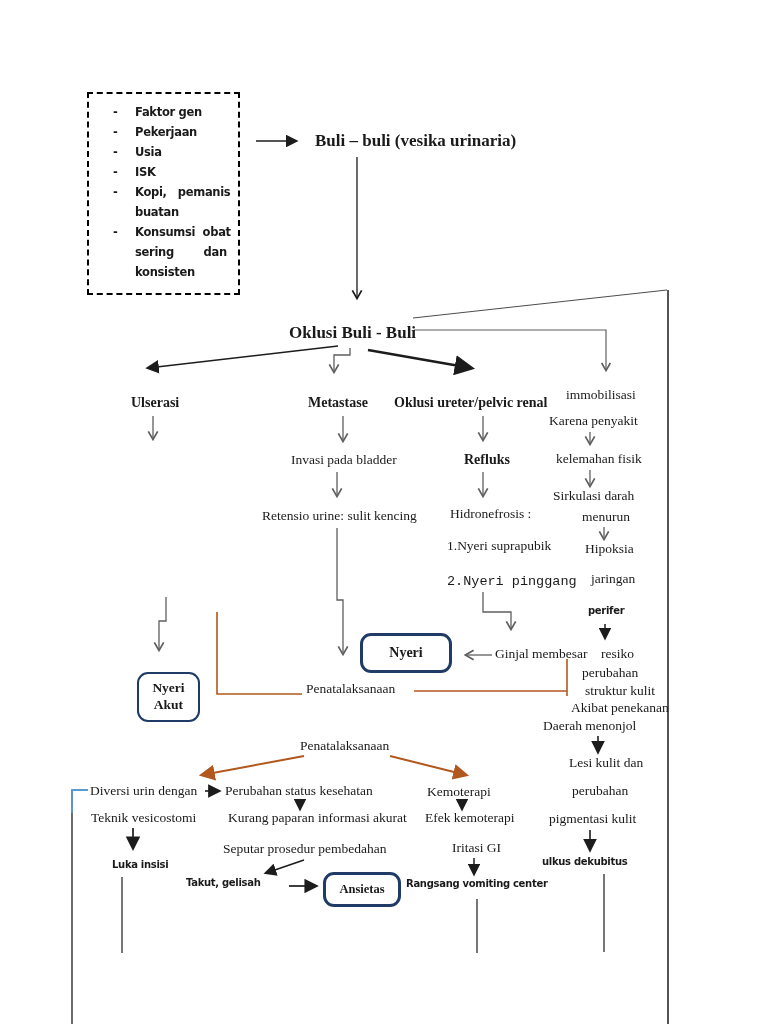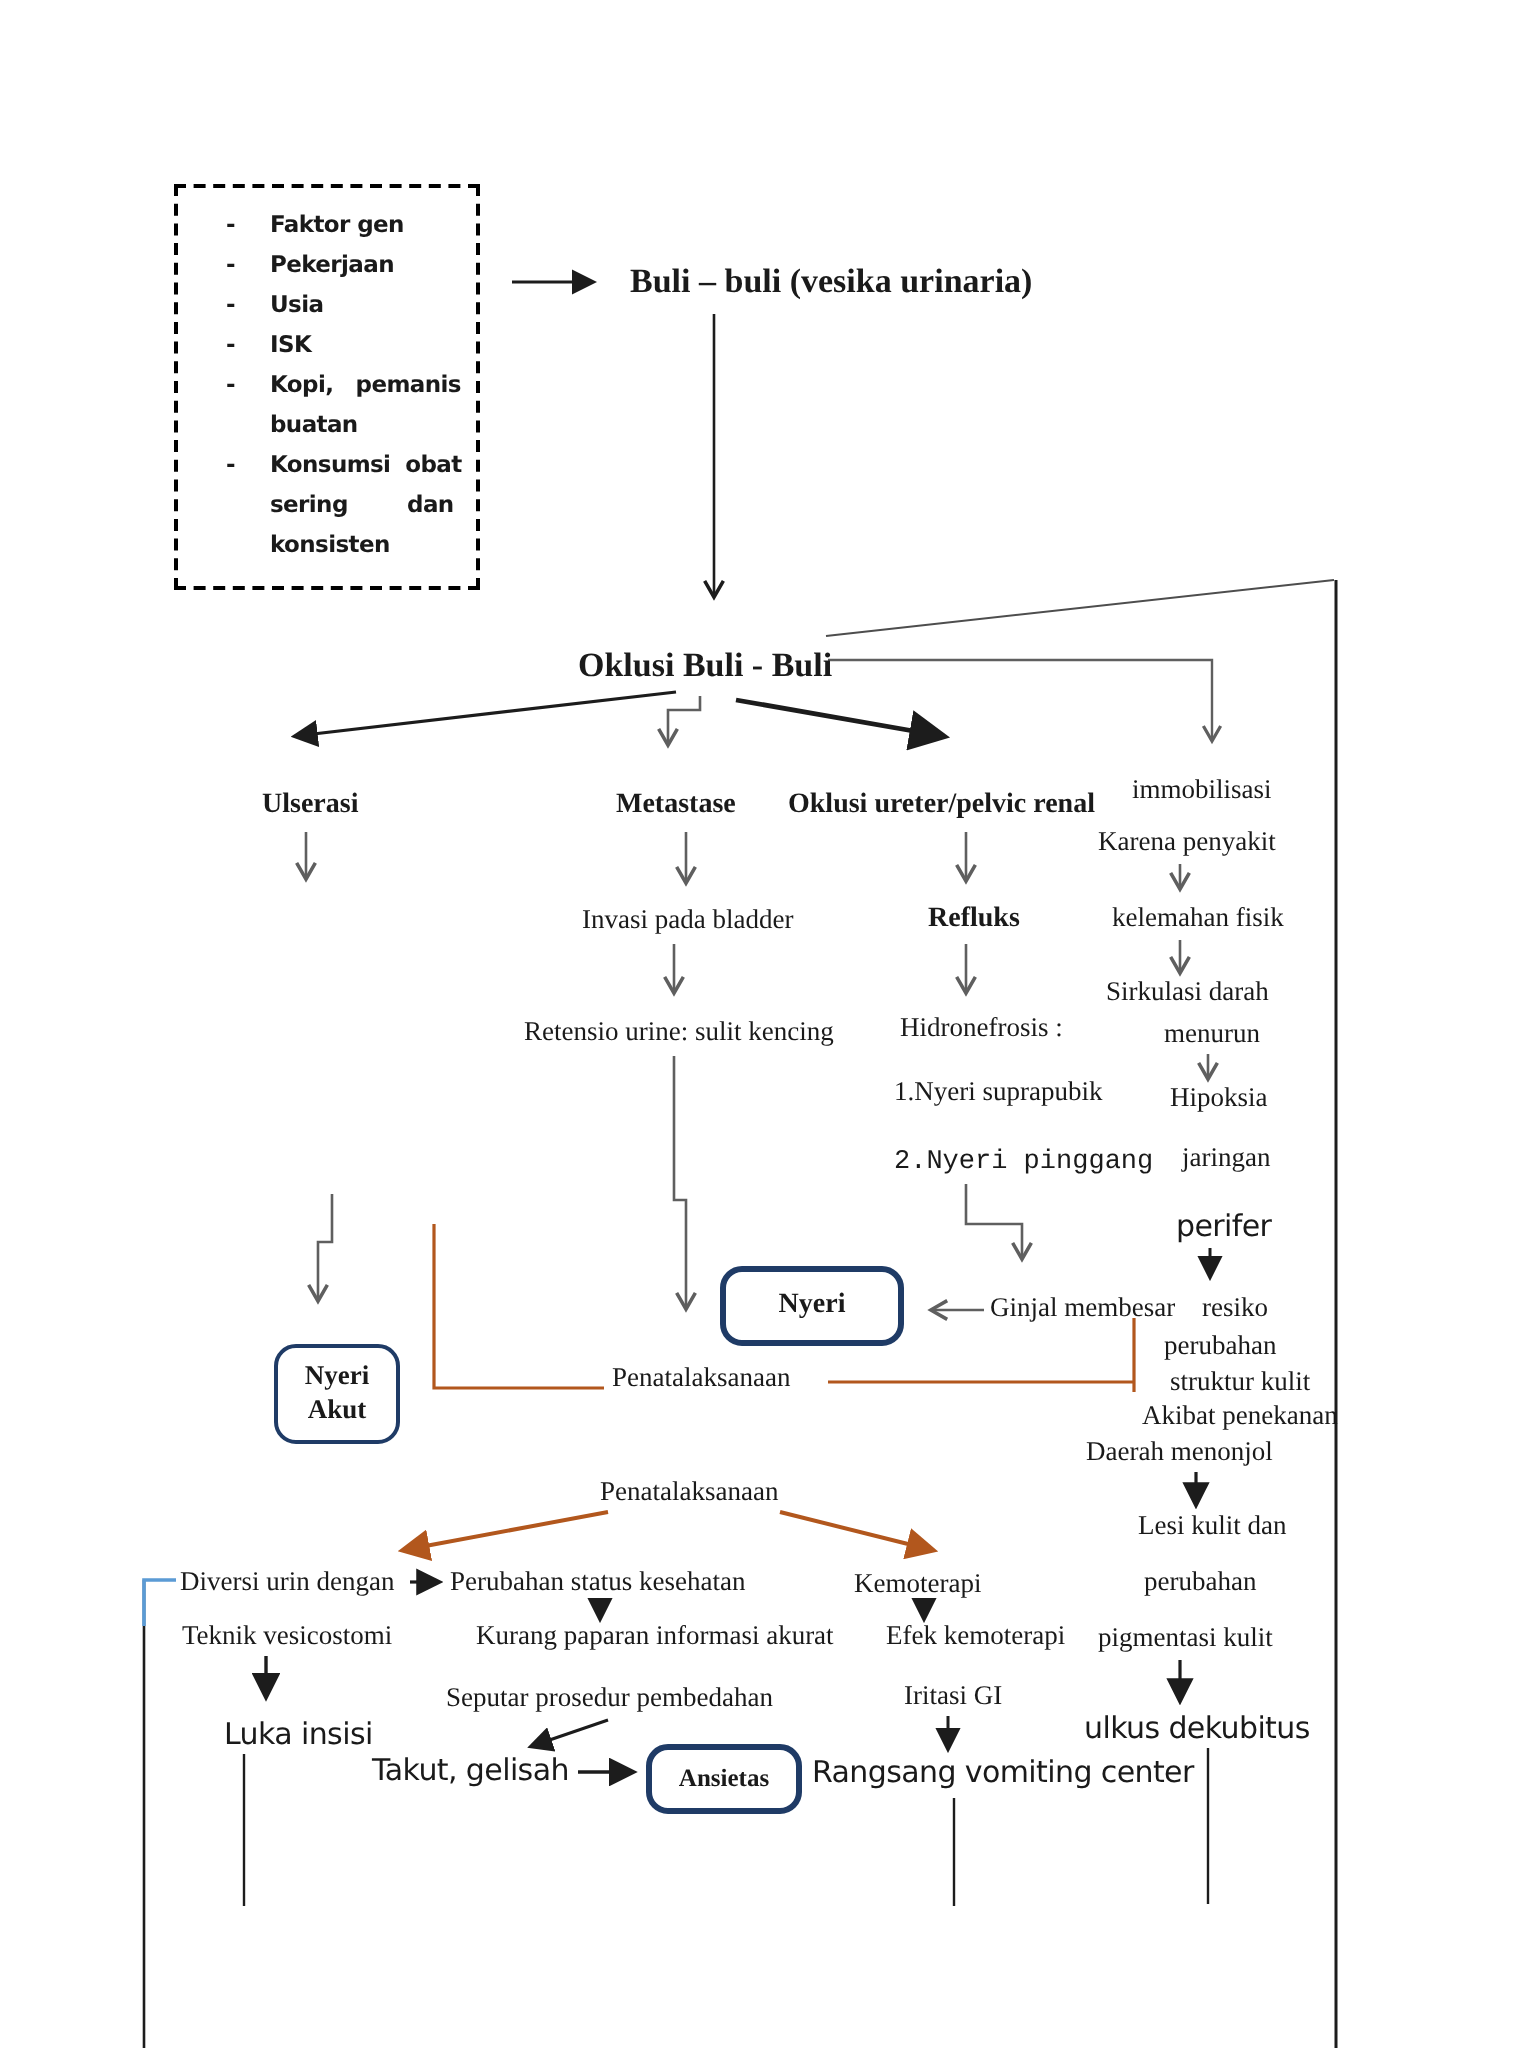--- a/index.html
+++ b/index.html
@@ -2,21 +2,21 @@
 <html><head>
 <meta charset="utf-8">
 <style>
   html,body{margin:0;padding:0;background:#ffffff;}
   #canvas{position:relative;width:768px;height:1024px;background:#ffffff;overflow:hidden;
           font-family:"Liberation Serif","DejaVu Serif",serif;color:#1a1a1a;}
   svg.wires{position:absolute;left:0;top:0;width:768px;height:1024px;z-index:1;pointer-events:none;}
   .t{position:absolute;z-index:2;font-size:13.5px;line-height:1.05;white-space:pre;}
   .hd{font-size:14px;font-weight:bold;}
   .title{font-size:17px;font-weight:bold;}
-  .sans{font-family:"DejaVu Sans","Liberation Sans",sans-serif;font-weight:normal;font-size:15px;letter-spacing:-0.3px;}
+  .sans{font-family:"DejaVu Sans","Liberation Sans",sans-serif;font-weight:bold;font-size:10px;letter-spacing:-0.3px;}
   
   .risk-box{position:absolute;left:87px;top:92px;width:153px;height:203px;z-index:2;
             border:2px dashed #000;box-sizing:border-box;padding:8px 6px 0 24px;
             font-family:"DejaVu Sans","Liberation Sans",sans-serif;font-weight:bold;font-size:11.5px;letter-spacing:-0.3px;}
   .rrow{display:flex;line-height:20px;white-space:pre;}
   .rrow .dash{width:22px;flex:0 0 22px;}
   
   .infeksi-outer{position:absolute;left:95px;top:448px;width:143px;height:148px;z-index:2;
                  border:4px solid #000;border-radius:26px;box-sizing:border-box;background:#fff;padding:1px;}
   .infeksi-inner{width:100%;height:100%;border:1.5px solid #000;border-radius:20px;box-sizing:border-box;
@@ -154,21 +154,21 @@
   <div class="t" style="left:569px;top:756px;">Lesi kulit dan</div>
   <div class="t" style="left:572px;top:784px;">perubahan</div>
   <div class="t" style="left:549px;top:812px;">pigmentasi kulit</div>
   <div class="t sans" style="left:542px;top:857px;">ulkus dekubitus</div>
 
   <div class="t" style="left:300px;top:739px;">Penatalaksanaan</div>
   <div class="t" style="left:90px;top:784px;">Diversi urin dengan</div>
   <div class="t" style="left:225px;top:784px;">Perubahan status kesehatan</div>
   <div class="t" style="left:427px;top:785px;">Kemoterapi</div>
   <div class="t" style="left:91px;top:811px;">Teknik vesicostomi</div>
-  <div class="t" style="left:238px;top:811px;">Kurang paparan informasi akurat</div>
-  <div class="t" style="left:443px;top:811px;">Efek kemoterapi</div>
+  <div class="t" style="left:228px;top:811px;">Kurang paparan informasi akurat</div>
+  <div class="t" style="left:425px;top:811px;">Efek kemoterapi</div>
   <div class="t" style="left:223px;top:842px;">Seputar prosedur pembedahan</div>
   <div class="t" style="left:452px;top:841px;">Iritasi GI</div>
   <div class="t sans" style="left:112px;top:860px;">Luka insisi</div>
   <div class="t sans" style="left:186px;top:878px;">Takut, gelisah</div>
   <div class="t sans" style="left:406px;top:879px;">Rangsang vomiting center</div>
 
 </div>
 
 </body></html>

